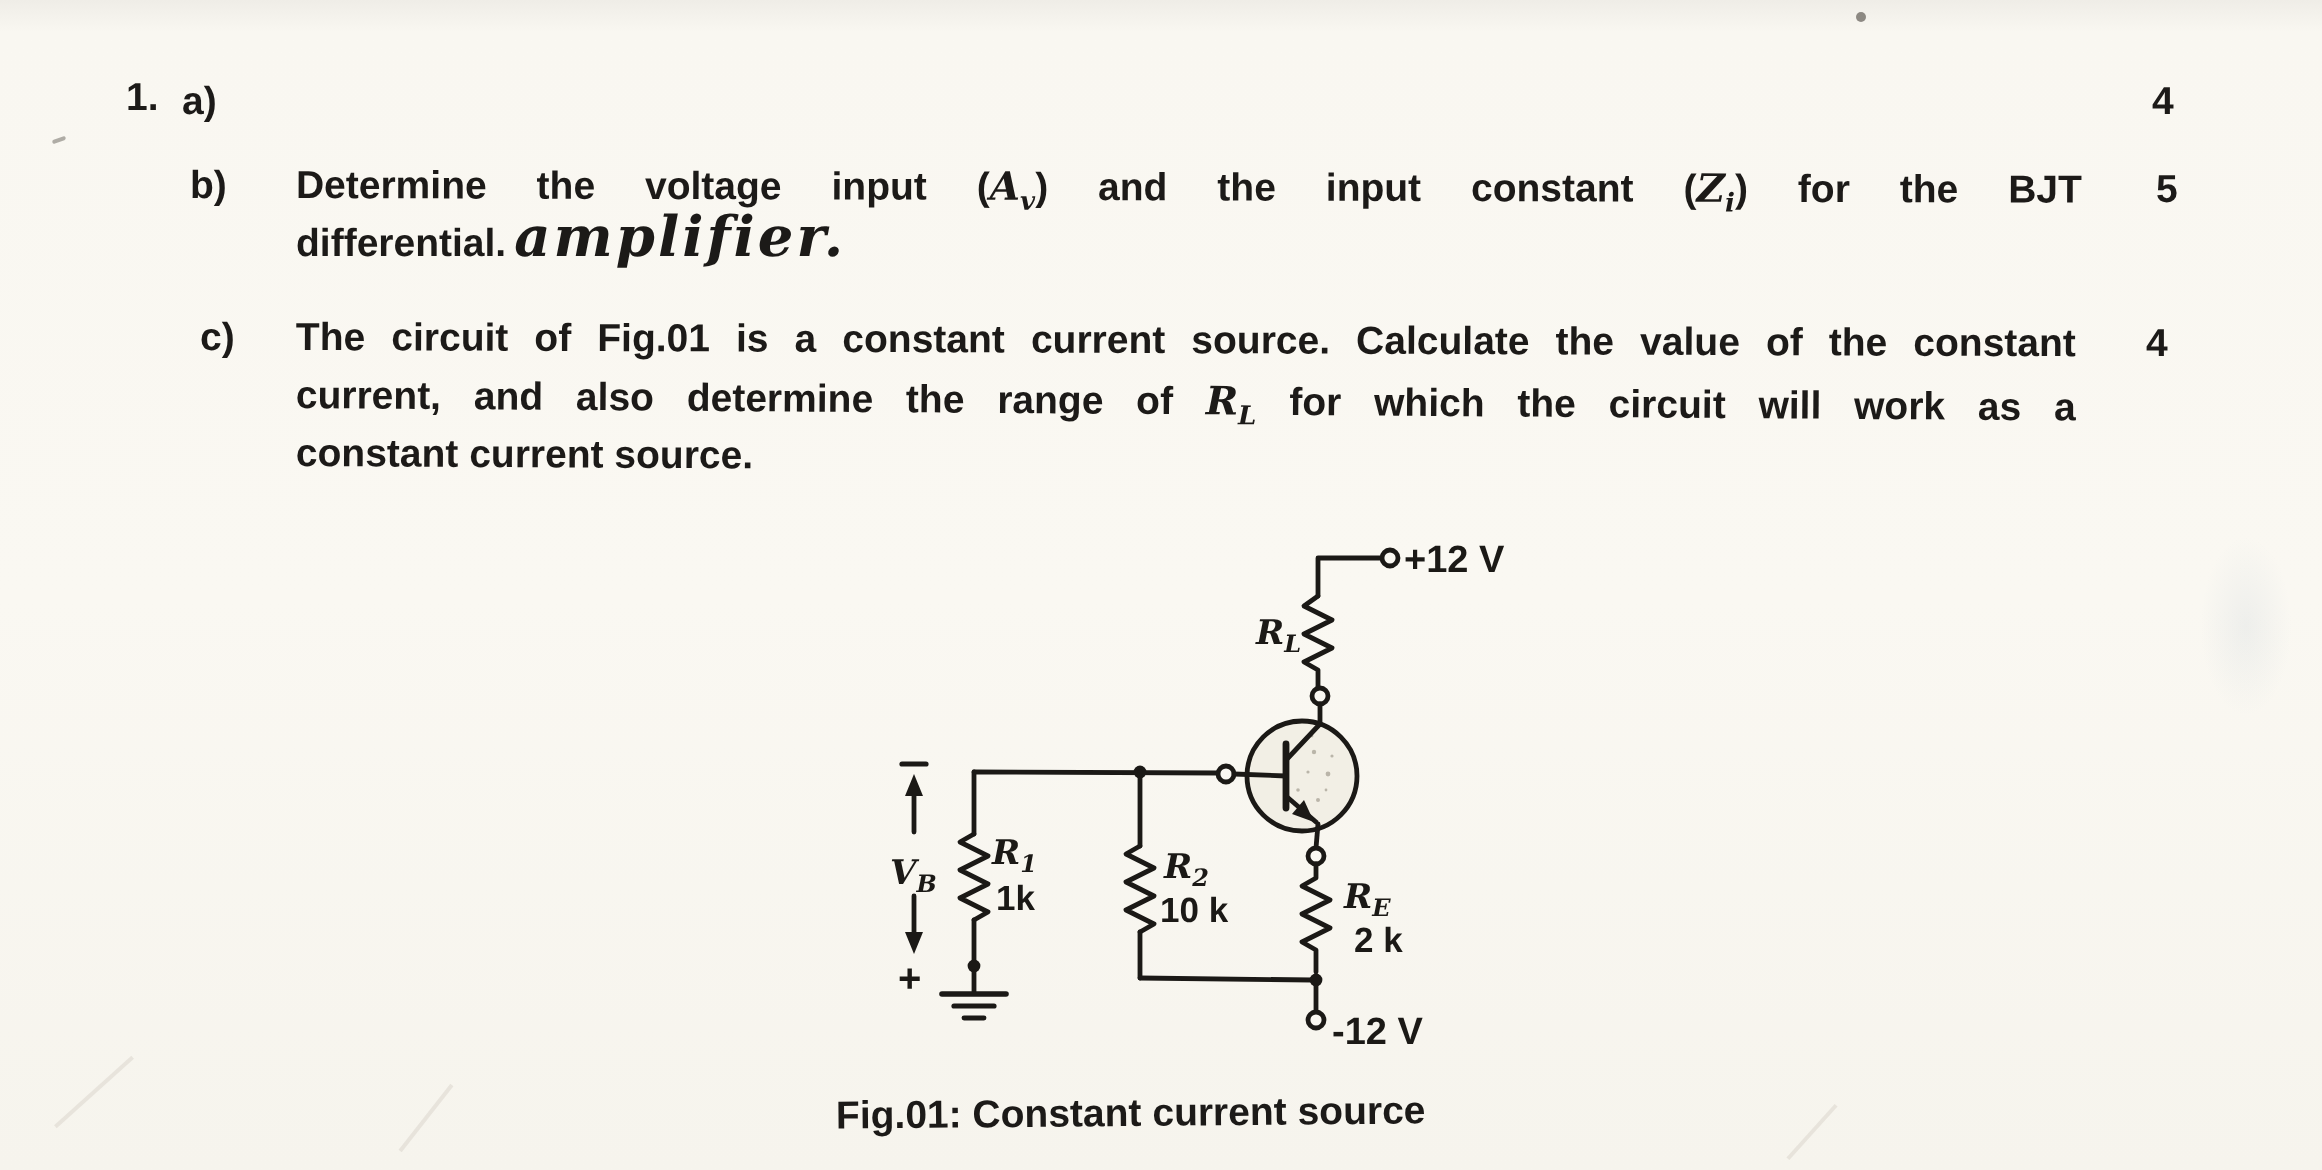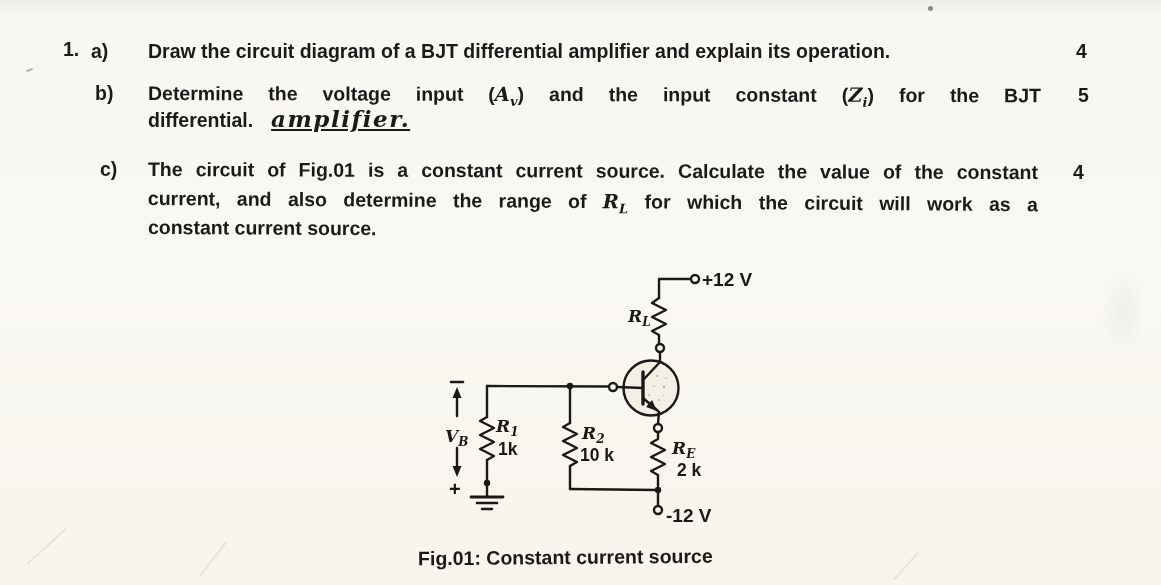--- a/index.html
+++ b/index.html
@@ -16,21 +16,21 @@
   .jline{
     text-align:justify;
     text-align-last:justify;
     -moz-text-align-last:justify;
     white-space:nowrap;
   }
   .mi{font-family:"DejaVu Serif",serif;font-style:italic;font-weight:bold;}
   sub.msub{font-family:"DejaVu Serif",serif;font-style:italic;font-weight:bold;font-size:13px;line-height:0;}
   .hand{
     font-family:"DejaVu Serif",serif;font-style:italic;font-weight:600;
-    font-size:23px;letter-spacing:1.5px;margin-left:18px;text-decoration:underline;
+    font-size:28px;letter-spacing:1.5px;margin-left:4px;
   }
   .marks{font-weight:bold;font-size:19.5px;}
   .caption{font-weight:bold;font-size:19.5px;transform:rotate(-0.5deg);}
   svg text{fill:#1b1916;}
   .svg-sym{font-family:"DejaVu Serif",serif;font-style:italic;font-weight:bold;font-size:17px;}
   .svg-sub{font-size:12px;}
   .svg-val{font-family:"Liberation Sans",sans-serif;font-weight:bold;font-size:17.5px;}
   .svg-supply{font-family:"Liberation Sans",sans-serif;font-weight:bold;font-size:19px;}
   .svg-sign{font-family:"Liberation Sans",sans-serif;font-weight:bold;font-size:20px;}
   .speck{position:absolute;background:#55504a;border-radius:50%;}
@@ -38,21 +38,20 @@
   .smudge{position:absolute;border-radius:50%;
     background:radial-gradient(ellipse at center,rgba(150,170,190,0.12),rgba(150,170,190,0) 70%);}
 </style>
 </head>
 <body>
 
 <div class="page">
 
   <div class="abs btxt" style="left:63px;top:37px;">1.</div>
   <div class="abs btxt" style="left:91px;top:39px;">a)</div>
-  <div class="abs btxt" style="left:148px;top:39px;width:880px;">Draw the circuit diagram of a BJT differential amplifier and explain its operation.</div>
   <div class="abs marks" style="left:1076px;top:40px;">4</div>
 
   <div class="abs btxt" style="left:95px;top:81px;">b)</div>
   <div class="abs btxt jline" style="left:148px;top:81px;width:893px;transform:rotate(0.15deg);transform-origin:left top;"><span>Determine the voltage input (</span><span class="mi">A</span><sub class="msub">v</sub><span>) and the input constant (</span><span class="mi">Z</span><sub class="msub">i</sub><span>) for the BJT</span></div>
   <div class="abs btxt" style="left:148px;top:107px;"><span>differential.</span><span class="hand">amplifier.</span></div>
   <div class="abs marks" style="left:1078px;top:84px;">5</div>
 
   <div class="abs btxt" style="left:100px;top:157px;">c)</div>
   <div class="abs btxt jline" style="left:148px;top:157px;width:890px;transform:rotate(0.2deg);transform-origin:left top;">The circuit of Fig.01 is a constant current source. Calculate the value of the constant</div>
   <div class="abs btxt jline" style="left:148px;top:186px;width:890px;transform:rotate(0.4deg);transform-origin:left top;"><span>current, and also determine the range of </span><span class="mi">R</span><sub class="msub">L</sub><span> for which the circuit will work as a</span></div>

